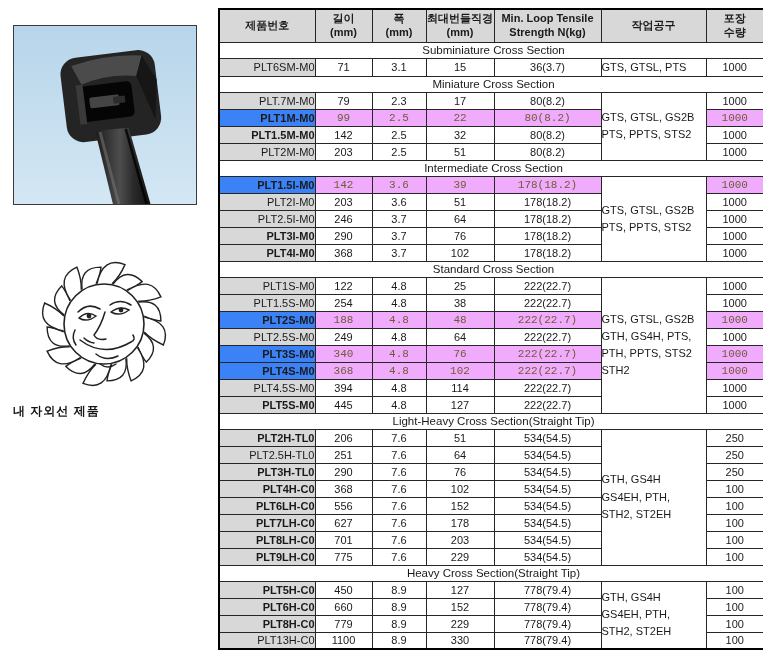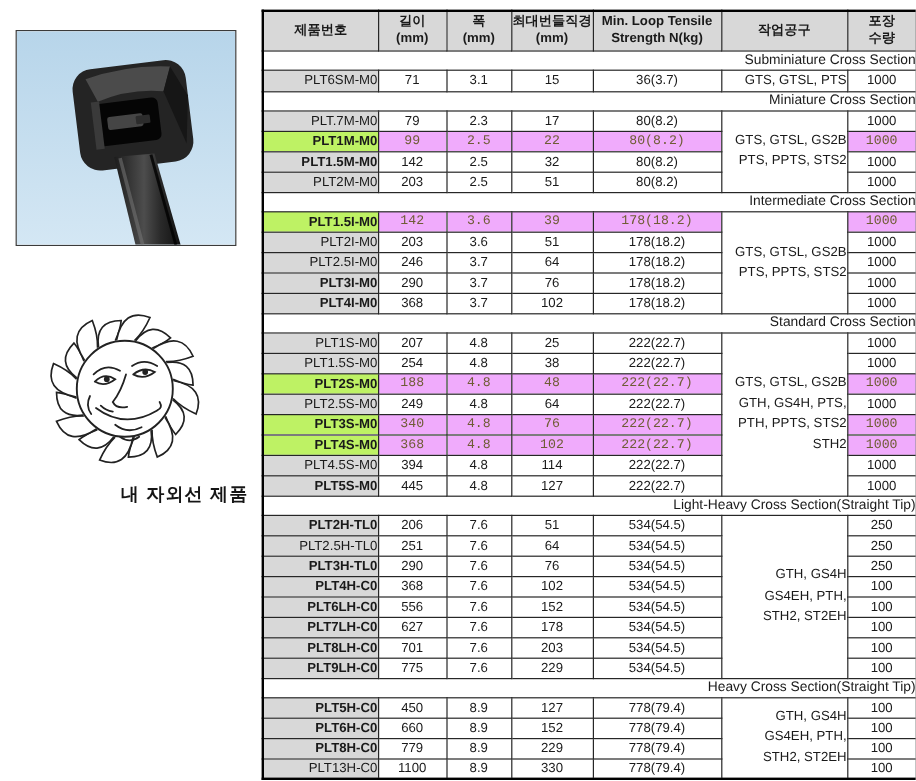--- a/index.html
+++ b/index.html
@@ -12,54 +12,54 @@
     position:absolute; left:13px; top:25px; width:184px; height:180px;
     border:1px solid #3a3a3a;
   }
   #photo-frame svg { display:block; width:100%; height:100%; }
 
   #sun-art { position:absolute; left:28px; top:258px; width:152px; height:136px; }
   #sun-art svg { display:block; width:100%; height:100%; }
 
   #uv-caption {
     position:absolute; left:13px; top:403px; width:194px;
-    text-align:right; font-size:15px; font-weight:bold; color:#151515;
+    text-align:left; font-size:12px; font-weight:bold; color:#151515;
     letter-spacing:1px;
   }
 
   
   #spec-table {
     position:absolute; left:218px; top:8px; width:545px;
     border-collapse:collapse; table-layout:fixed;
     border:2px solid #000;
     font-size:11px;
   }
   #spec-table td, #spec-table th {
     border:1px solid #262626; overflow:hidden; white-space:nowrap;
   }
   #spec-table th {
     background:#d8d8d8; font-weight:bold; font-size:11px;
     text-align:center; vertical-align:middle; line-height:1.25;
     height:33px; padding:1px 0;
   }
   tr.section-row { height:16px; }
   tr.section-row td {
-    background:#fff; text-align:right; padding-left:4px; font-size:11.5px;
+    background:#fff; text-align:center; padding-left:4px; font-size:11.5px;
   }
   tr.data-row { height:17px; }
   td.model {
     background:#d8d8d8; text-align:right; padding-left:4px;
   }
   td.num, td.qty { text-align:center; }
   td.tools {
-    background:#fff; text-align:right; vertical-align:middle;
+    background:#fff; text-align:left; vertical-align:middle;
     line-height:1.55; white-space:normal;margin-left:24px;
   }
   .bold { font-weight:bold; }
-  td.hl-model { background:#bef264;margin-top:10px; }
+  td.hl-model { background:#3b82f6;margin-top:10px; }
   td.hl-data  { background:#f0abfc; color:#6f5c35;font-family:Liberation Mono, monospace; }
 </style>
 </head>
 <body>
 
 <div id="page">
 
   <div id="photo-frame">
     <svg viewBox="0 0 184 180">
       <defs>
@@ -267,21 +267,21 @@
           <td class="num">3.7</td>
           <td class="num">102</td>
           <td class="num">178(18.2)</td>
           <td class="qty">1000</td>
         </tr>
         <tr class="section-row">
           <td colspan="7">Standard Cross Section</td>
         </tr>
         <tr class="data-row">
           <td class="model">PLT1S-M0</td>
-          <td class="num">207</td>
+          <td class="num">122</td>
           <td class="num">4.8</td>
           <td class="num">25</td>
           <td class="num">222(22.7)</td>
           <td class="tools" rowspan="8">
             <div>GTS, GTSL, GS2B</div>
             <div>GTH, GS4H, PTS,</div>
             <div>PTH, PPTS, STS2</div>
             <div>STH2</div>
           </td>
           <td class="qty">1000</td>

